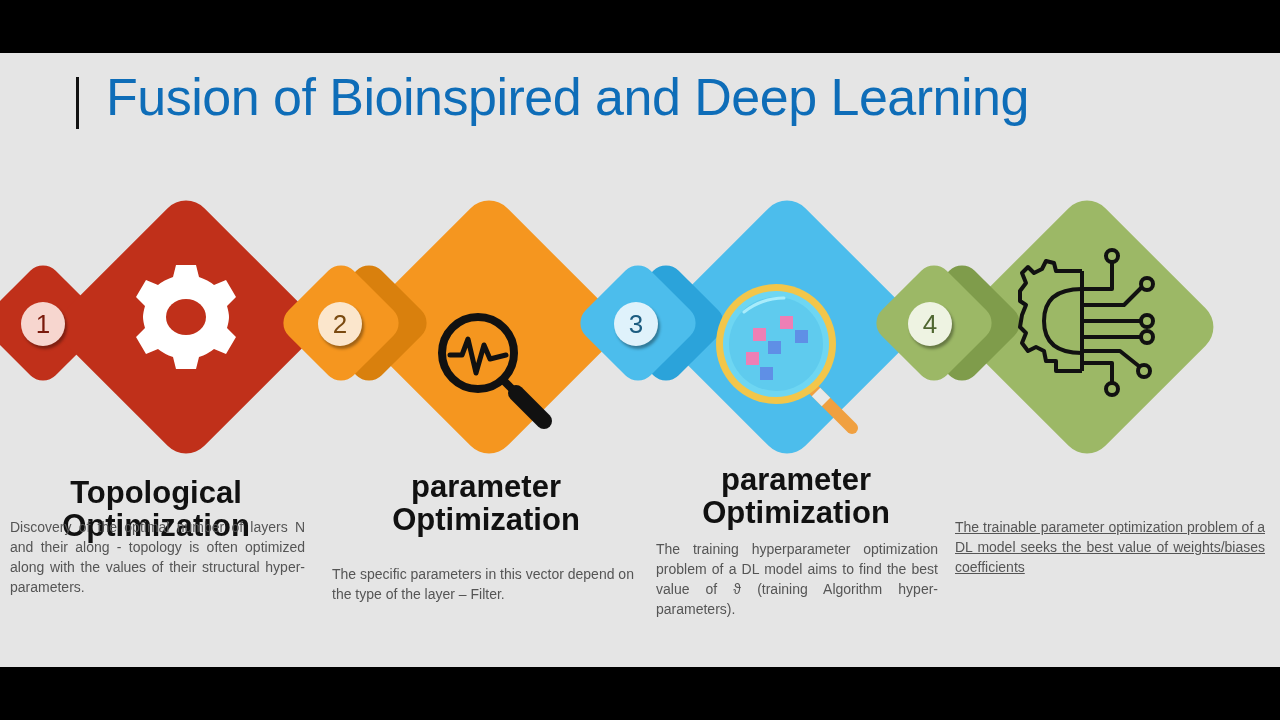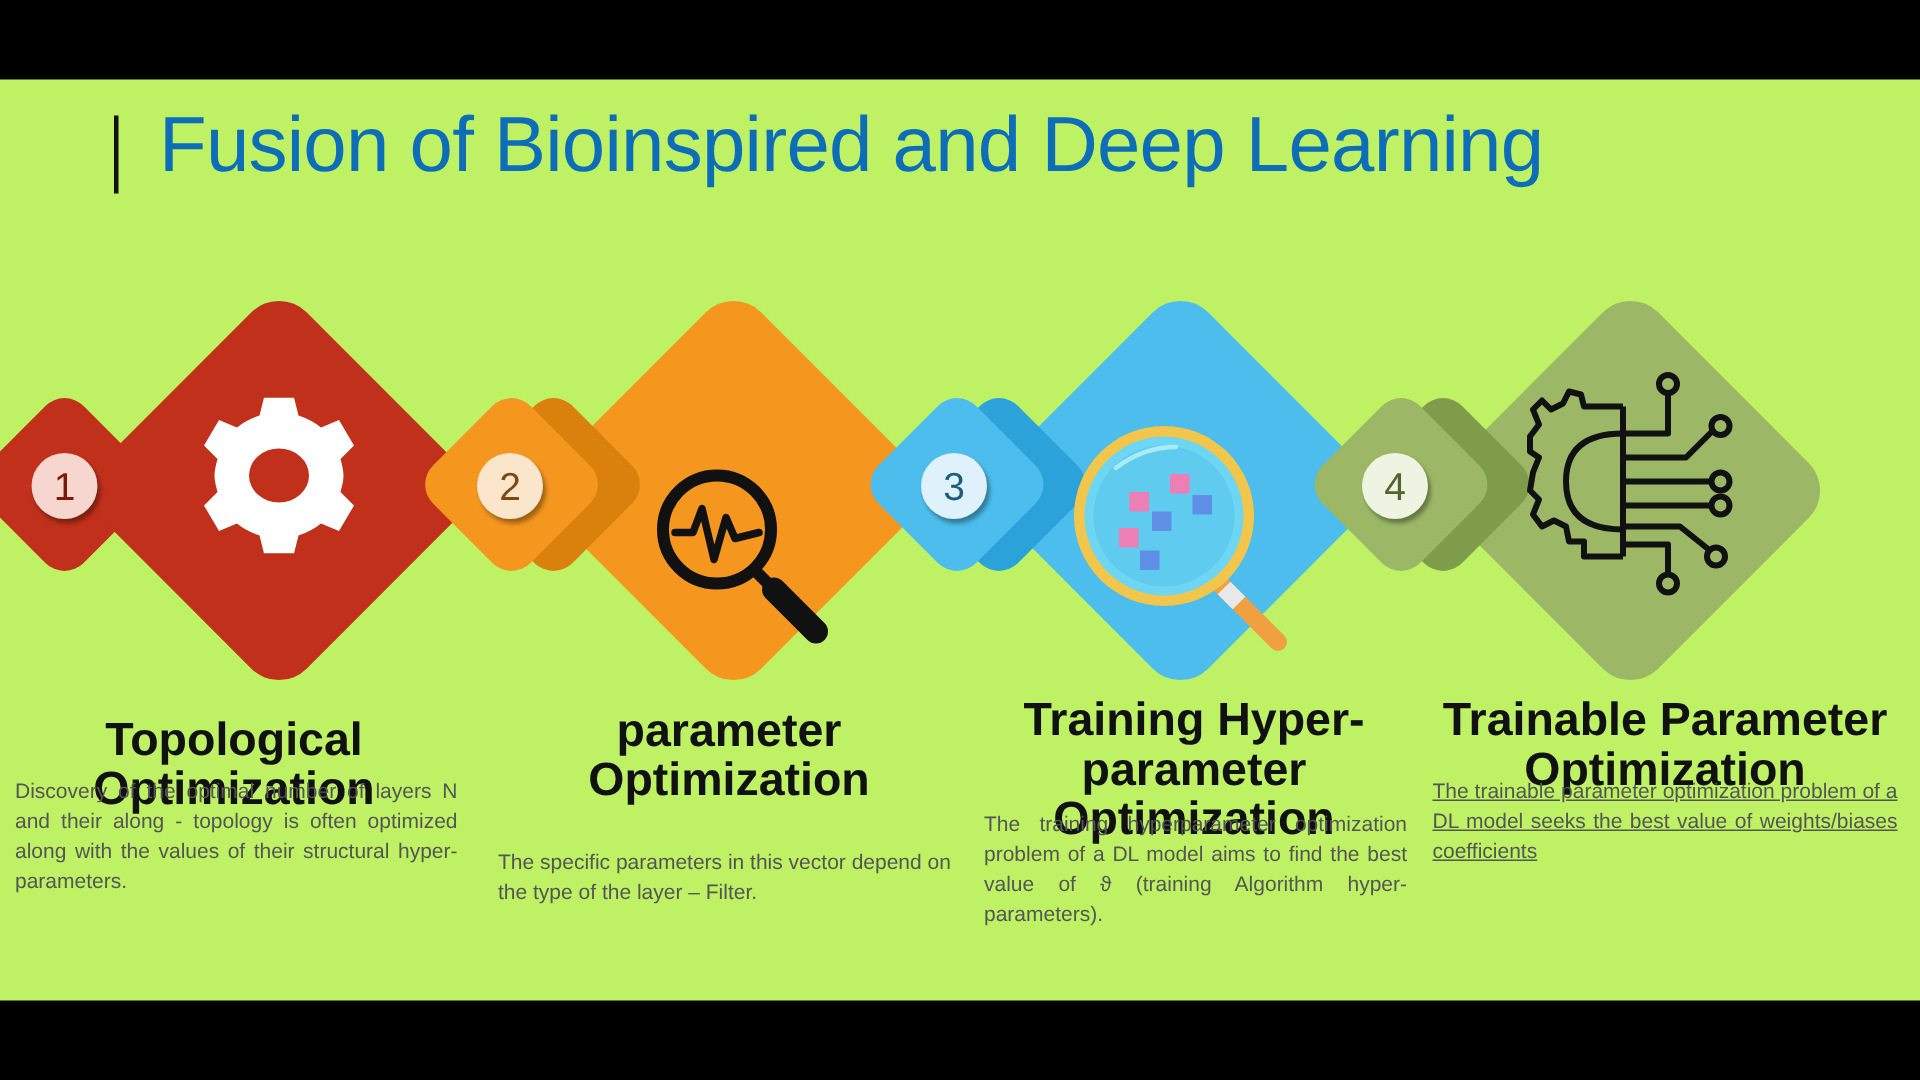--- a/index.html
+++ b/index.html
@@ -1,17 +1,17 @@
 <!DOCTYPE html>
 <html><head>
   <meta charset="utf-8">
   <style>
     html, body { margin:0; padding:0; }
     body { width:1280px; height:720px; background:#000; position:relative; overflow:hidden; font-family:"Liberation Sans", sans-serif; }
-    .slide { position:absolute; left:0; top:53px; width:1280px; height:614px; background:#bef264; overflow:hidden; }
+    .slide { position:absolute; left:0; top:53px; width:1280px; height:614px; background:#e5e5e5; overflow:hidden; }
     .title-bar { position:absolute; left:76px; top:24px; width:3px; height:52px; background:#111; }
     .title { position:absolute; left:106px; top:14px; font-size:52px; color:#0e6db8; letter-spacing:-0.5px; white-space:nowrap; font-family:"Liberation Sans", sans-serif; }
 
     .diamond { position:absolute; transform:rotate(45deg); border-radius:26px; }
     .big { width:194px; height:194px; }
     .small { width:92px; height:92px; border-radius:18px; }
     .side { position:absolute; transform:rotate(45deg); border-radius:18px; width:92px; height:92px; }
 
     .badge { position:absolute; width:44px; height:44px; border-radius:50%; display:flex; align-items:center; justify-content:center; font-size:26px; box-shadow:2px 3px 3px rgba(0,0,0,0.35); }
 
@@ -68,21 +68,20 @@
     <circle cx="64" cy="60" r="47" fill="#5fcbee"></circle>
     <path d="M32,28 Q50,14 72,14" fill="none" stroke="#a8ecfb" stroke-width="3" stroke-linecap="round"></path>
     <rect x="41" y="44" width="13" height="13" fill="#ee7fb5"></rect>
     <rect x="68" y="32" width="13" height="13" fill="#ee7fb5"></rect>
     <rect x="34" y="68" width="13" height="13" fill="#ee7fb5"></rect>
     <rect x="83" y="46" width="13" height="13" fill="#5f8fe6"></rect>
     <rect x="56" y="57" width="13" height="13" fill="#5f8fe6"></rect>
     <rect x="48" y="83" width="13" height="13" fill="#5f8fe6"></rect>
   </svg>
   <div class="step-title" style="left:640px; top:410px; width:312px;">
-    <div>Training Hyper-</div>
     <div>parameter Optimization</div>
   </div>
   <div class="step-desc" style="left:656px; top:486px; width:282px;">The training hyperparameter optimization problem of a DL model aims to find the best value of ϑ (training Algorithm hyper-parameters).</div>
 
   <div class="diamond big" style="left:990px; top:177px; background:#9cb866;"></div>
   <div class="side" style="left:916px; top:224px; background:#7f9c4b;"></div>
   <div class="side" style="left:888px; top:224px; background:#9cb866;"></div>
   <div class="badge" style="left:908px; top:249px; background:#eef3e2; color:#4f6630;">4</div>
   <svg class="icon" style="left:1016px; top:194px;" width="140" height="154" viewBox="0 0 140 154">
     <g fill="none" stroke="#111" stroke-width="4" stroke-linejoin="round">
@@ -96,18 +95,14 @@
       <polyline points="66,104 104,104 124,120"></polyline>
       <polyline points="66,116 96,116 96,136"></polyline>
       <circle cx="96" cy="9" r="6"></circle>
       <circle cx="131" cy="37" r="6"></circle>
       <circle cx="131" cy="74" r="6"></circle>
       <circle cx="131" cy="90" r="6"></circle>
       <circle cx="128" cy="124" r="6"></circle>
       <circle cx="96" cy="142" r="6"></circle>
     </g>
   </svg>
-  <div class="step-title" style="left:954px; top:410px; width:312px;">
-    <div>Trainable Parameter</div>
-    <div>Optimization</div>
-  </div>
   <div class="step-desc" style="left:955px; top:464px; width:310px;text-decoration:underline;">The trainable parameter optimization problem of a DL model seeks the best value of weights/biases coefficients</div>
 </div>
 
 </body></html>

